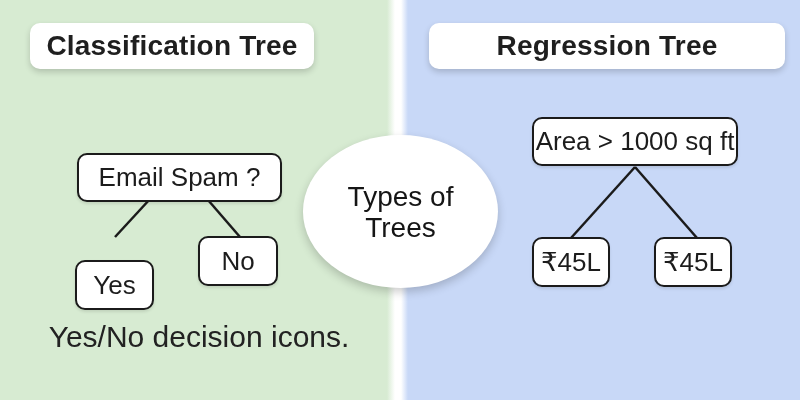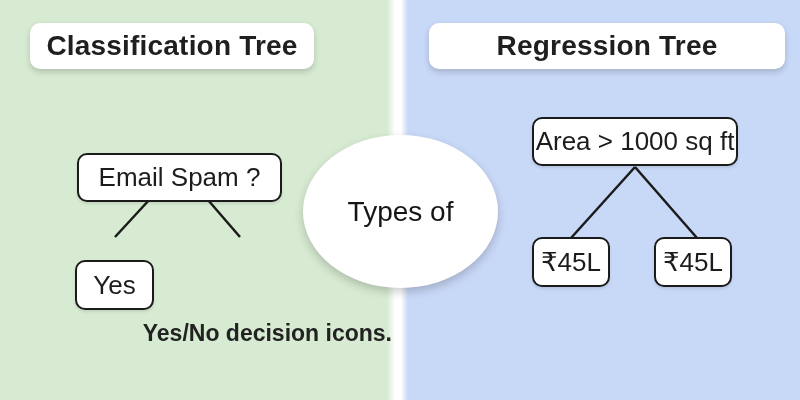--- a/index.html
+++ b/index.html
@@ -62,25 +62,24 @@
   .leaf-r2     { left: 654px; top: 237px; width: 78px;  height: 50px; }
   .branches {
     position: absolute;
     left: 0; top: 0;
     width: 800px; height: 400px;
     pointer-events: none;
   }
   .caption {
     position: absolute;
     top: 320px;
-    font-size: 23px;
-    text-align: right;
+    font-size: 30px;
+    text-align: center;
     white-space: nowrap;
     color: #222222;
-    font-weight: bold;
   }
   .caption-left  { left: 6px;   width: 386px; }
   .caption-right { left: 432px; width: 366px; }
   .center-ellipse {
     position: absolute;
     left: 303px; top: 135px;
     width: 195px; height: 153px;
     background: #ffffff;
     border-radius: 50%;
     box-shadow: 0 4px 10px rgba(0,0,0,0.20);
@@ -106,27 +105,29 @@
     <line x1="179.5" y1="167" x2="115" y2="237" stroke="#1b1b1b" stroke-width="2.5"></line>
     <line x1="179.5" y1="167" x2="240" y2="237" stroke="#1b1b1b" stroke-width="2.5"></line>
     <line x1="635" y1="167" x2="571" y2="238" stroke="#1b1b1b" stroke-width="2.5"></line>
     <line x1="635" y1="167" x2="697" y2="238" stroke="#1b1b1b" stroke-width="2.5"></line>
   </svg>
 
   <div class="title-box title-left">Classification Tree</div>
 
   <div class="node root-left">Email Spam ?</div>
   <div class="node leaf-yes">Yes</div>
+  <div class="node leaf-no">No</div>
 
   <div class="caption caption-left">Yes/No decision icons.</div>
 
   <div class="title-box title-right">Regression Tree</div>
 
   <div class="node root-right">Area &gt; 1000 sq ft</div>
   <div class="node leaf-r1">₹45L</div>
   <div class="node leaf-r2">₹45L</div>
 
 
   <div class="center-ellipse">
     <div class="line">Types of</div>
+    <div class="line">Trees</div>
   </div>
 
 </div>
 
 </body></html>

